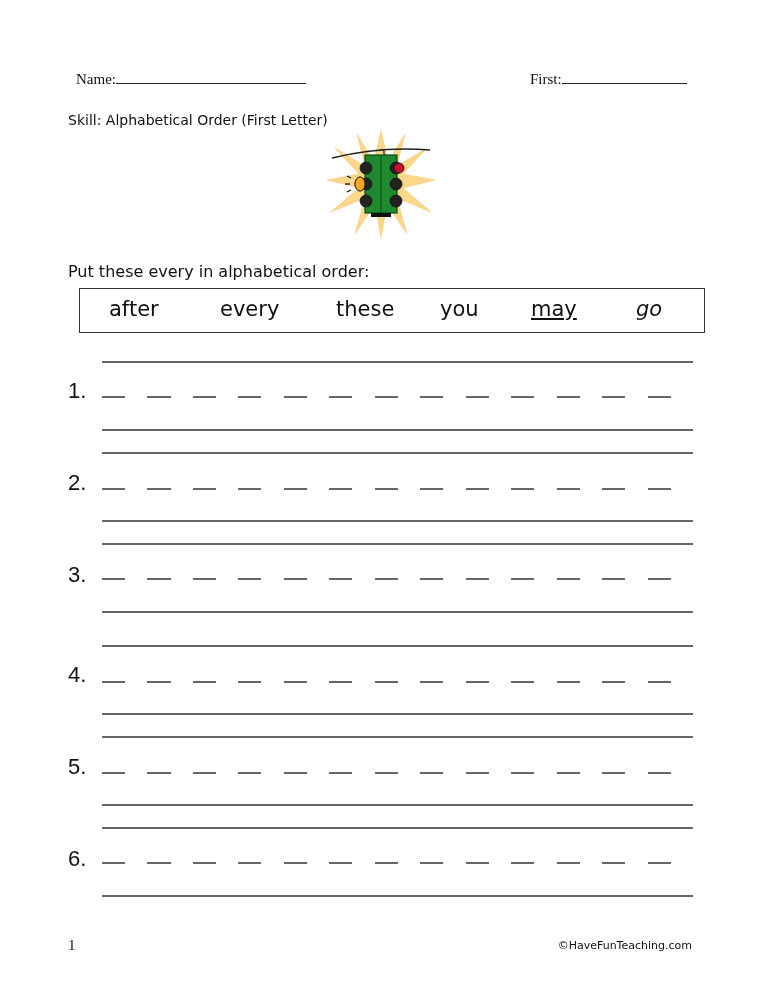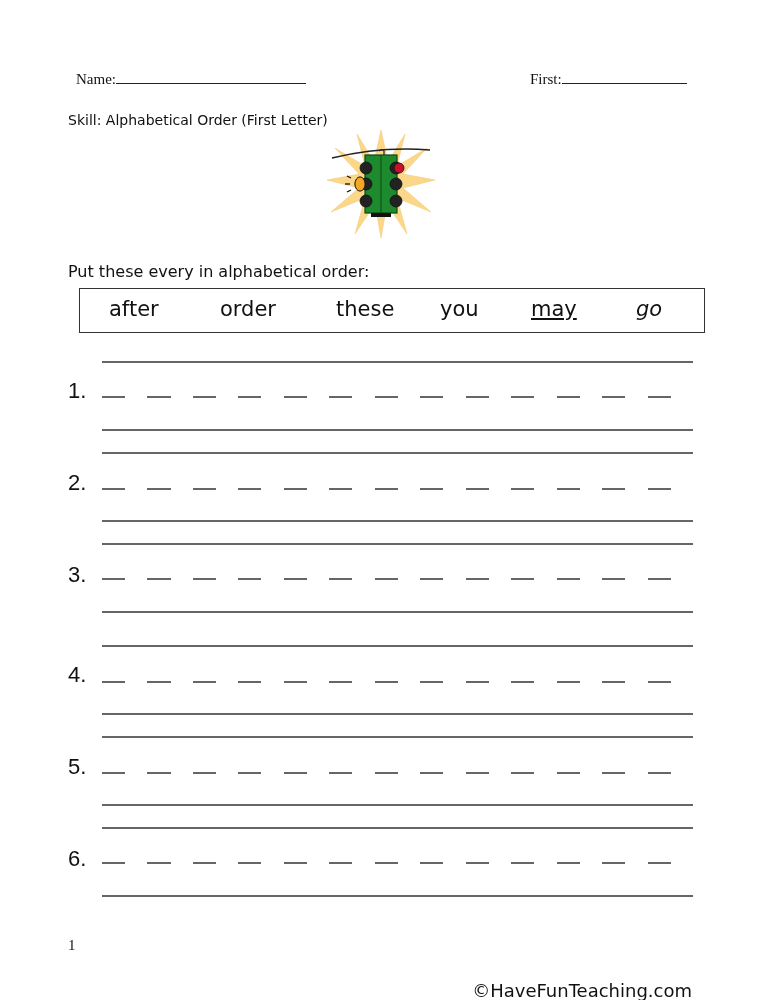--- a/index.html
+++ b/index.html
@@ -12,21 +12,21 @@
     .instr { font-size:16px; }
     .wordbox { border:1.5px solid #333; box-sizing:border-box; }
     .word { position:absolute; font-size:21px; top:8px; }
     .solid { position:absolute; left:102px; width:591px; height:0; border-top:2px solid #666; }
     .dash { position:absolute; left:102px; width:591px; height:0;
             border-top:2px dashed transparent;
             background-image:repeating-linear-gradient(to right, #666 0 23px, transparent 23px 45.5px);
             background-size:100% 2px; background-repeat:no-repeat; height:2px; }
     .num { position:absolute; left:68px; font-size:22px; font-family:"Liberation Sans", sans-serif; }
     .footer-page { font-family:"Liberation Serif", serif; font-size:15px; }
-    .footer-copy { font-size:18px;margin-top:41px; }
+    .footer-copy { font-size:11px; }
   </style>
 </head>
 <body>
 
 <div class="abs hdr" style="left:76px; top:69px;">
   <span>Name:</span><span class="blank" style="width:190px;"></span>
 </div>
 <div class="abs hdr" style="left:530px; top:69px;">
   <span>First:</span><span class="blank" style="width:125px;"></span>
 </div>
@@ -57,21 +57,21 @@
       <line x1="18" y1="54" x2="23" y2="54"></line>
       <line x1="20" y1="62" x2="24" y2="60"></line>
     </g>
   </svg>
 </div>
 
 <div class="abs instr" style="left:68px; top:262px;">Put these every in alphabetical order:</div>
 
 <div class="abs wordbox" style="left:79px; top:288px; width:626px; height:45px;">
   <span class="word" style="left:29px;">after</span>
-  <span class="word" style="left:140px;">order</span>
+  <span class="word" style="left:140px;">every</span>
   <span class="word" style="left:256px;">these</span>
   <span class="word" style="left:360px;">you</span>
   <span class="word" style="left:451px;text-decoration:underline;">may</span>
   <span class="word" style="left:556px;font-style:italic;">go</span>
 </div>
 
 <div>
   <div class="solid" style="top:361px;"></div>
   <div class="num" style="top:378px;">1.</div>
   <div class="dash" style="top:394px;"></div>

